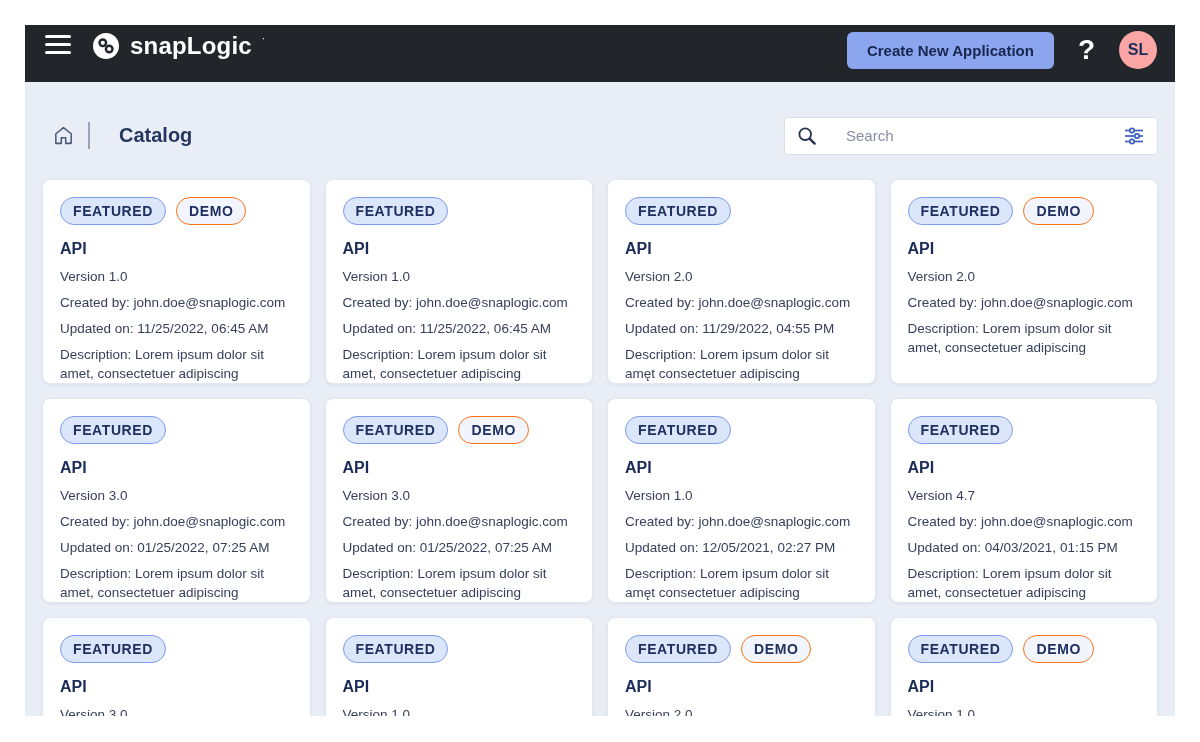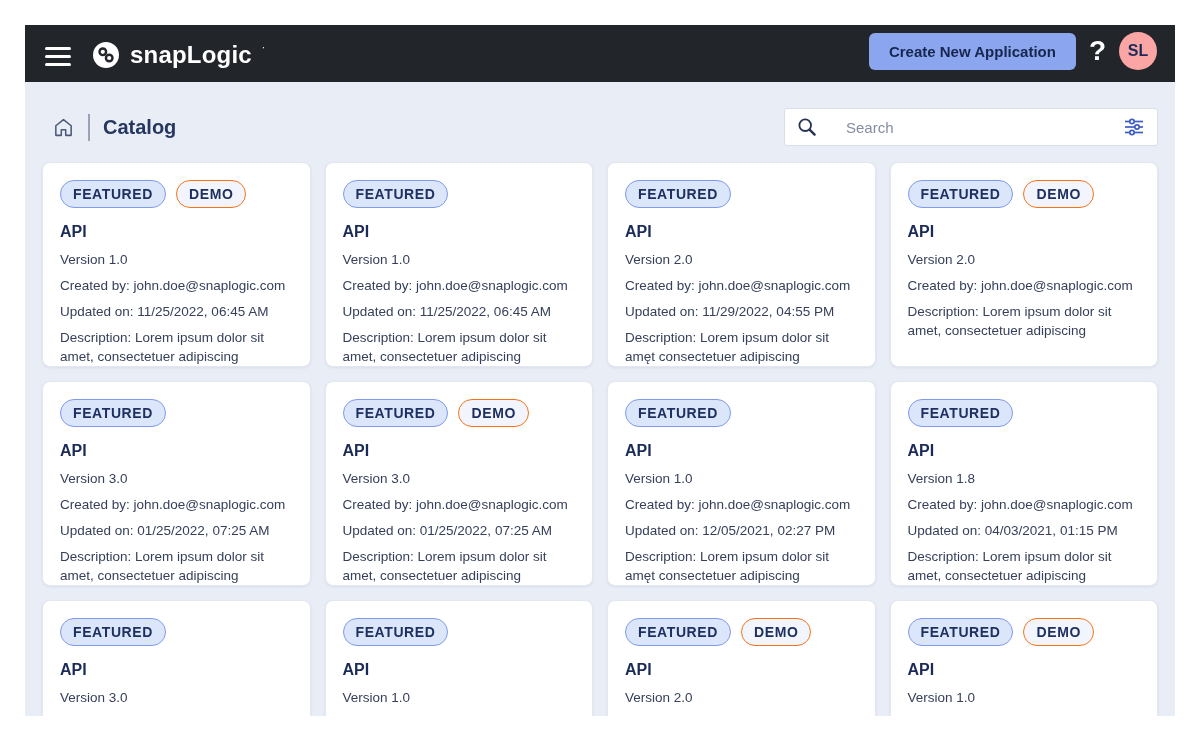--- a/index.html
+++ b/index.html
@@ -14,29 +14,29 @@
   .app {
     position: absolute; left: 25px; top: 25px;
     width: 1150px; height: 691px;
     background: #E9EDF6;
     overflow: hidden;
   }
 
   
   .app-header {
     height: 57px; background: #222529;
-    display: flex; align-items: flex-end;
-    padding: 12px 18px; gap: 18px;
+    display: flex; align-items: flex-start;
+    padding: 6px 18px; gap: 18px;
   }
   .hamburger { display: flex; flex-direction: column; gap: 5px; cursor: pointer; padding: 4px 2px; }
   .hamburger span { display: block; width: 26px; height: 3px; background: #fff; border-radius: 2px; }
   .logo { display: flex; align-items: center; gap: 9px; color: #fff; }
   .logo-text { font-size: 24px; font-weight: 600; letter-spacing: 0.2px; }
   .logo-tm { font-size: 10px; vertical-align: top; position: relative; top: -8px; left: 1px; }
-  .header-right { margin-left: auto; display: flex; align-items: center; gap: 13px; }
+  .header-right { margin-left: auto; display: flex; align-items: center; gap: 24px; }
   .create-btn {
     background: #8BA6EF; color: #17264E;
     border: none; border-radius: 6px;
     height: 37px; padding: 0 20px;
     font-family: "Liberation Sans", sans-serif;
     font-size: 15px; font-weight: 700; cursor: pointer;
   }
   .help { color: #fff; font-size: 28px; font-weight: 800; cursor: pointer; line-height: 1; }
   .avatar {
     width: 38px; height: 38px; border-radius: 50%;
@@ -46,21 +46,21 @@
     cursor: pointer;
   }
 
   
   .toolbar {
     display: flex; align-items: center; justify-content: space-between;
     padding: 26px 17px 16px 17px;
   }
   .breadcrumb { display: flex; align-items: center; gap: 13px; margin-left: 10px; }
   .crumb-divider { width: 2px; height: 27px; background: #99A3B5; }
-  .page-title { margin: 0; font-size: 20px; font-weight: 700; color: #26375F; }
+  .page-title { margin: 16px; font-size: 20px; font-weight: 700; color: #26375F; }
   .searchbox {
     width: 374px; height: 38px; background: #fff;
     border: 1px solid #D9DFEA; border-radius: 3px;
     display: flex; align-items: center; gap: 27px;
     padding: 0 12px;
   }
   .searchbox input {
     border: none; outline: none; flex: 1;
     font-family: "Liberation Sans", sans-serif;
     font-size: 15px; color: #26375F; background: transparent;
@@ -221,21 +221,21 @@
     <div class="line">Created by: john.doe@snaplogic.com</div>
     <div class="line">Updated on: 12/05/2021, 02:27 PM</div>
     <div class="line">Description: Lorem ipsum dolor sit amęt consectetuer adipiscing</div>
   </div>
 
   <div class="card">
     <div class="badges">
             <span class="badge badge-featured">FEATURED</span>
           </div>
     <div class="card-title">API</div>
-    <div class="line">Version 1.8</div>
+    <div class="line">Version 4.7</div>
     <div class="line">Created by: john.doe@snaplogic.com</div>
     <div class="line">Updated on: 04/03/2021, 01:15 PM</div>
     <div class="line">Description: Lorem ipsum dolor sit amet, consectetuer adipiscing</div>
   </div>
 
   <div class="card">
     <div class="badges">
             <span class="badge badge-featured">FEATURED</span>
           </div>
     <div class="card-title">API</div>

